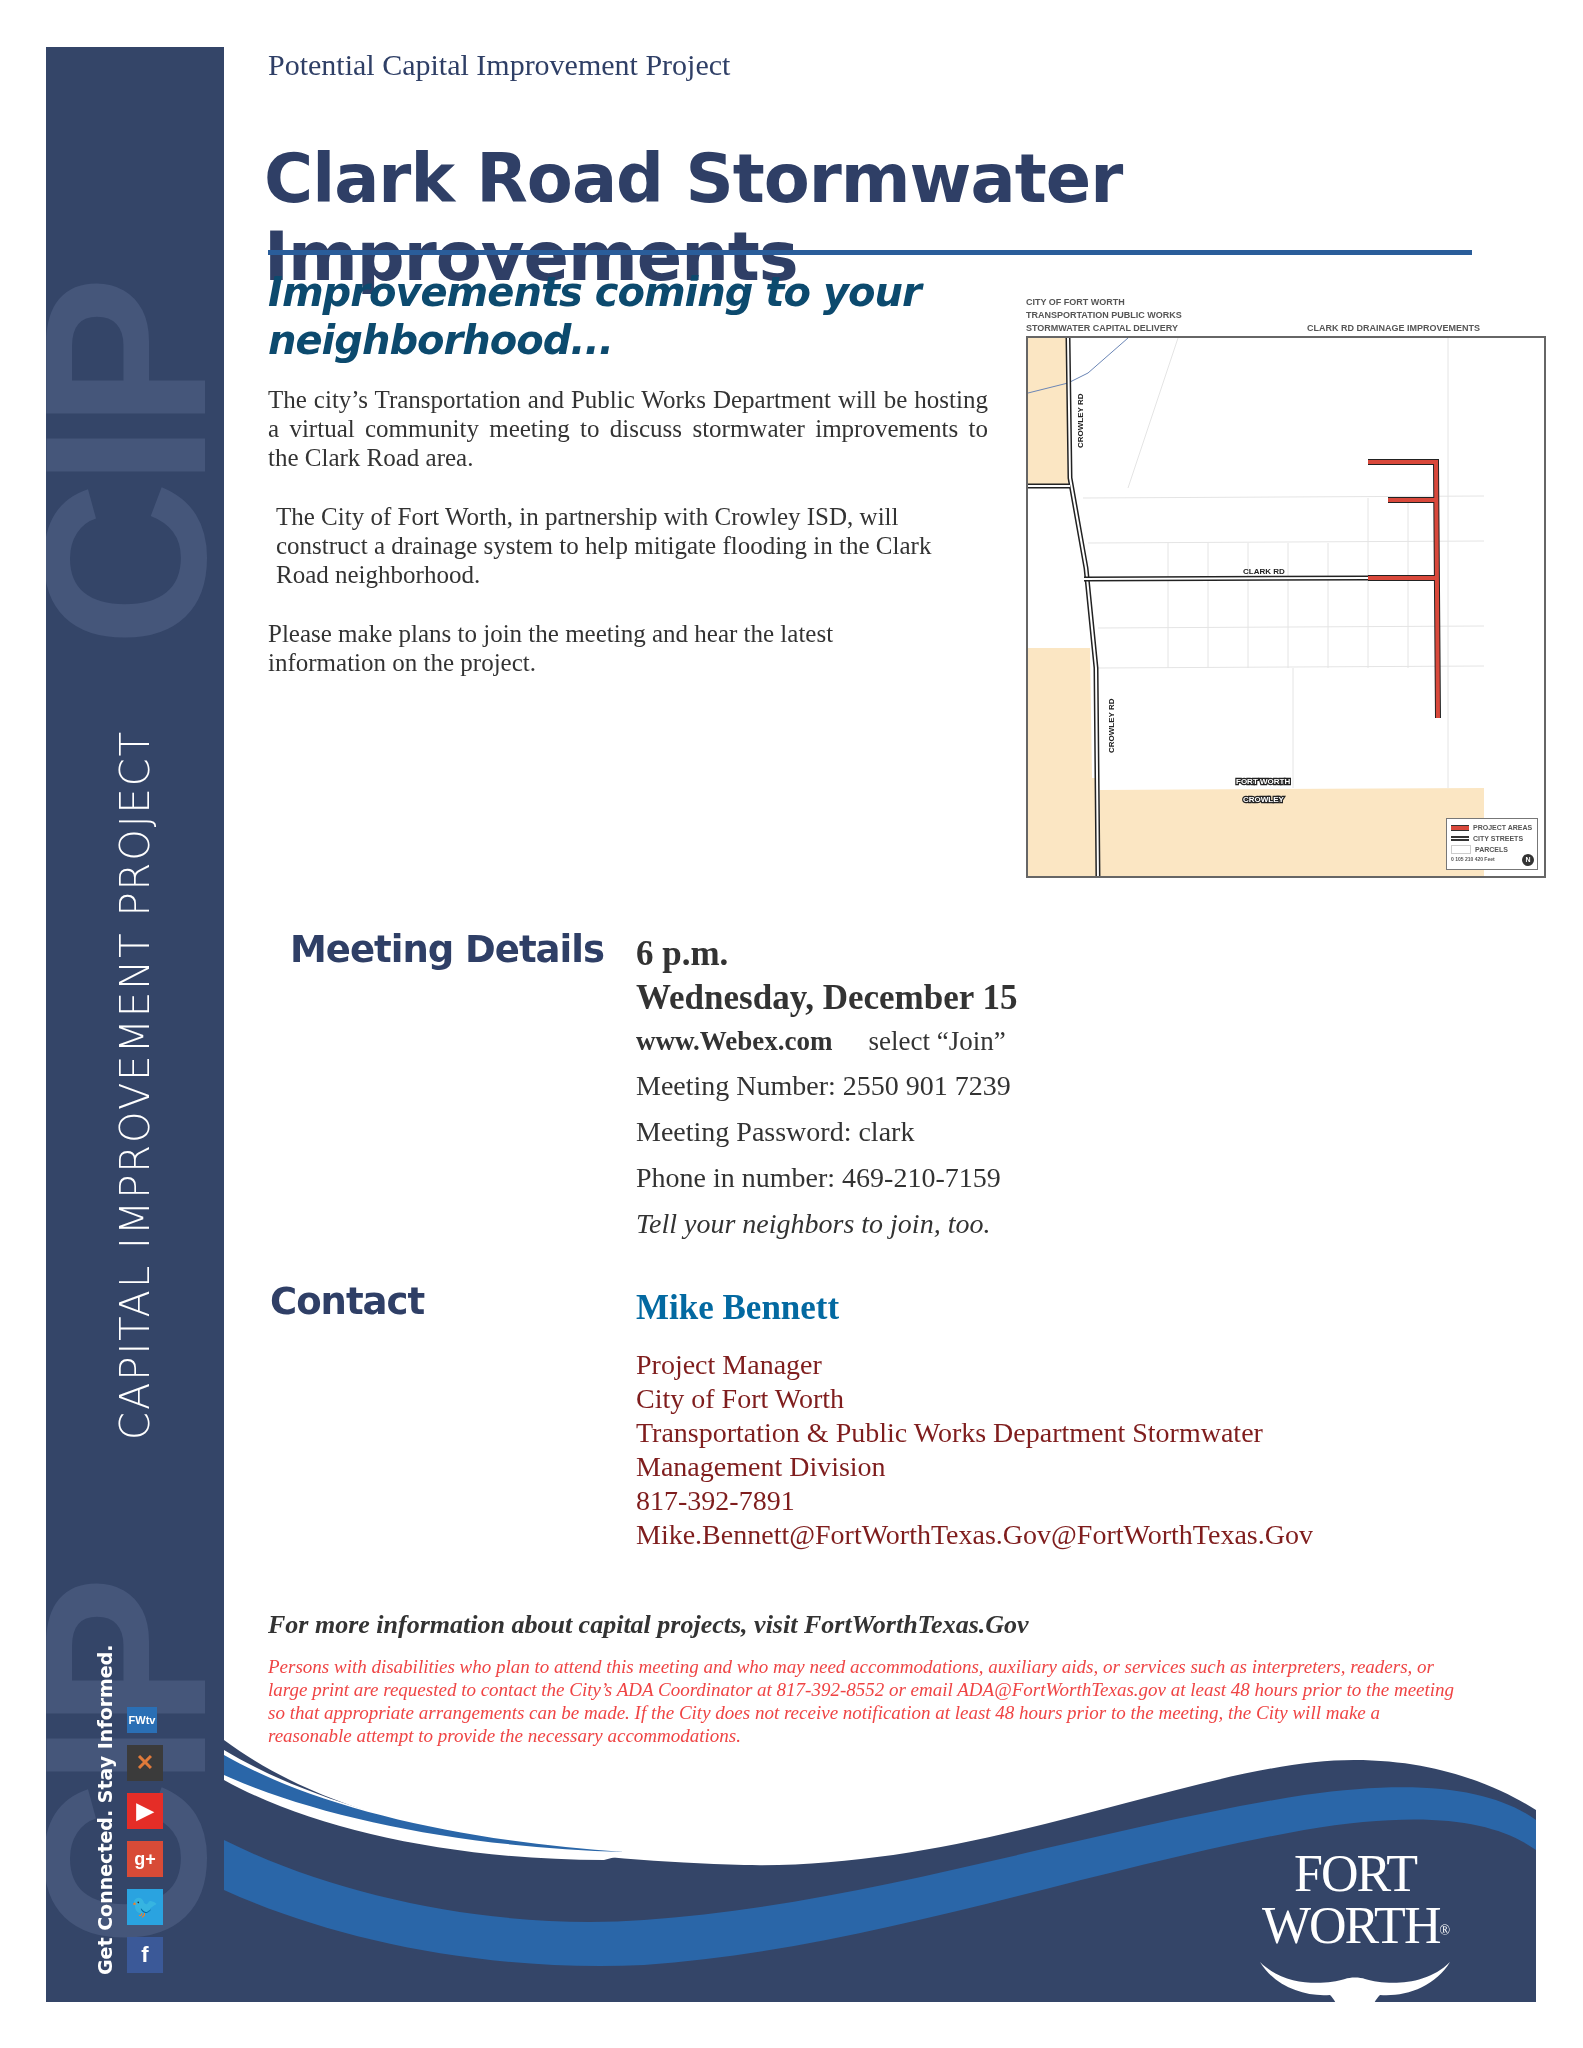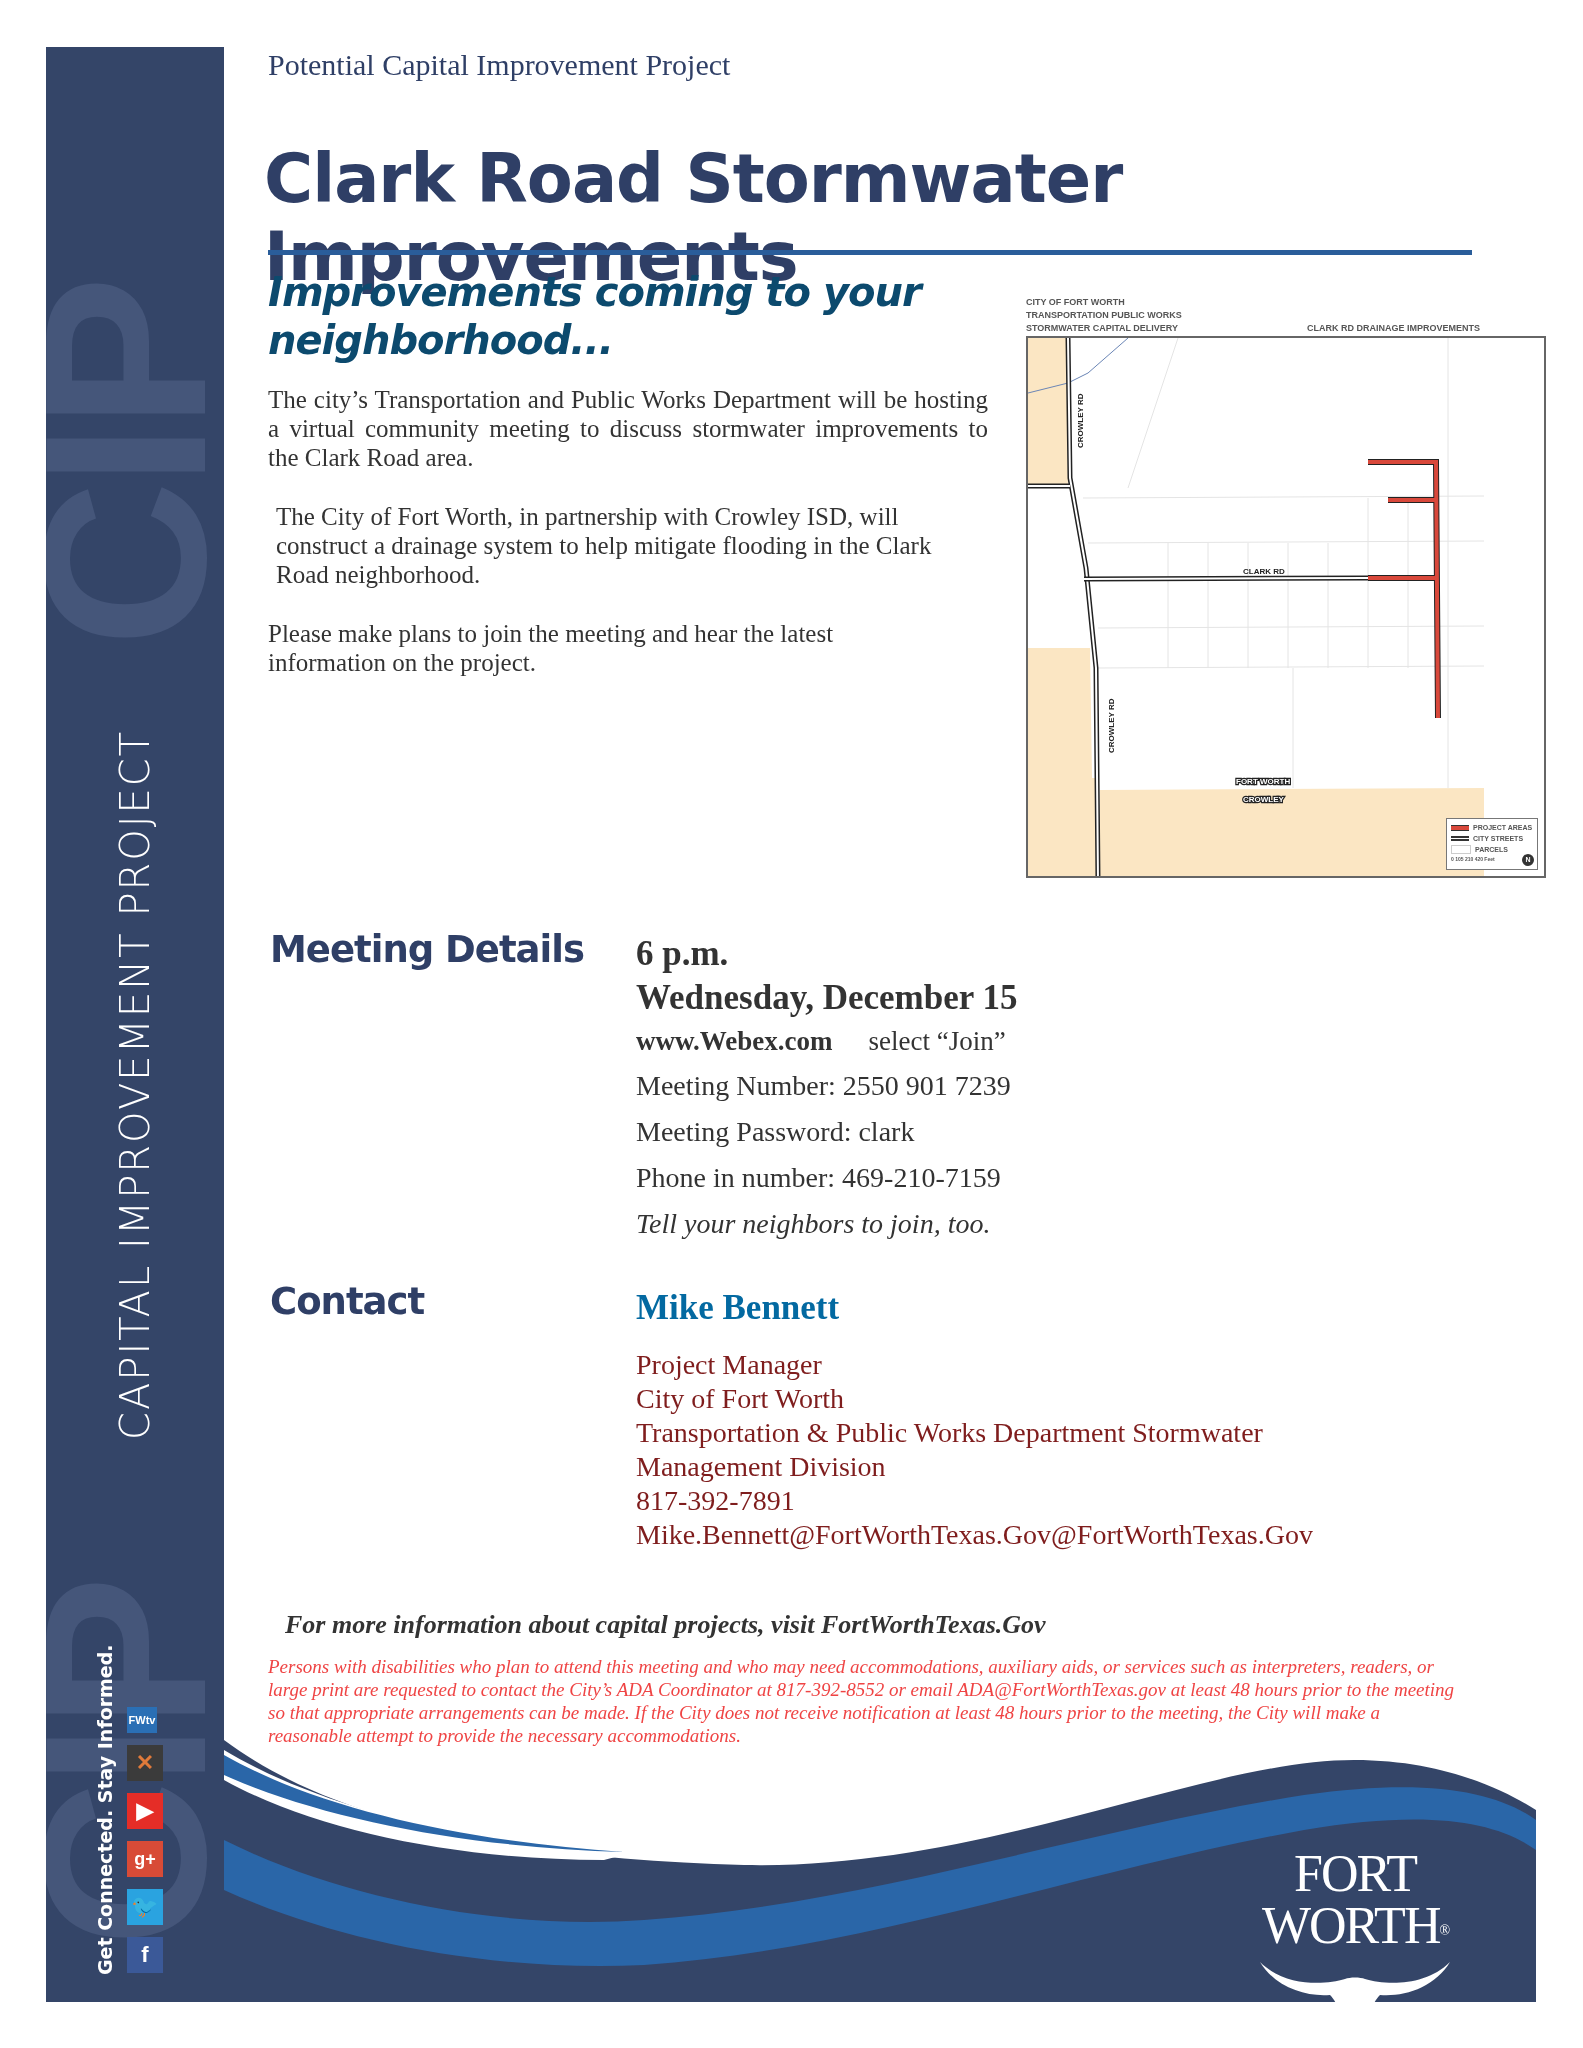--- a/index.html
+++ b/index.html
@@ -42,37 +42,37 @@
   .legend-row { display:flex; align-items:center; gap:4px; height:11px; }
   .legend-swatch { width:18px; height:4px; }
   .sw-proj { background:#d9483b; border-top:1px solid #333; border-bottom:1px solid #333; }
   .sw-street { border-top:2px solid #333; border-bottom:2px solid #333; height:1px; }
   .sw-parcel { border:1px solid #ccc; height:7px; }
   .legend-scale { font-size:5px; color:#555; margin-top:1px; }
   .north-arrow { position:absolute; right:3px; bottom:3px; width:12px; height:12px; border-radius:50%; background:#333; color:#fff; font-size:7px; text-align:center; line-height:12px; }
 
   
   .section-label { position:absolute; left:270px; font-family:"DejaVu Sans", sans-serif; font-weight:bold; font-size:37px; color:#2f3f66; letter-spacing:-1px; }
-  .lbl-meeting { top:928px; }
+  .lbl-meeting { top:928px;margin-left:20px; }
   .lbl-contact { top:1280px; }
   .detail { position:absolute; left:636px; font-family:"Liberation Serif", serif; color:#333; white-space:nowrap; }
   .d-time { top:934px; font-size:35px; font-weight:bold; }
   .d-date { top:978px; font-size:35px; font-weight:bold; }
   .d-web { top:1026px; font-size:27px; }
   .d-web .web-link { font-weight:bold; }
   .d-web .web-action { margin-left:36px; }
   .d-num { top:1070px; font-size:28px; }
   .d-pass { top:1116px; font-size:28px; }
   .d-phone { top:1162px; font-size:28px; }
   .d-tell { top:1208px; font-size:28px; font-style:italic; }
 
   .c-name { position:absolute; left:636px; top:1288px; font-family:"Liberation Serif", serif; font-weight:bold; font-size:35px; color:#0369a1; }
   .c-lines { position:absolute; left:636px; top:1348px; font-family:"Liberation Serif", serif; font-size:28px; line-height:34px; color:#7f1d1d; white-space:nowrap; }
 
-  .more-info { position:absolute; left:268px; top:1610px; font-family:"Liberation Serif", serif; font-style:italic; font-weight:bold; font-size:26px; color:#333;margin-left:17px; }
+  .more-info { position:absolute; left:268px; top:1610px; font-family:"Liberation Serif", serif; font-style:italic; font-weight:bold; font-size:26px; color:#333; }
   .ada { position:absolute; left:268px; top:1655px; width:1200px; font-family:Liberation Serif, serif; font-style:italic; font-size:19px; line-height:23px; color:#ef4444; }
 
   
   .footer { position:absolute; left:224px; top:1720px; width:1312px; height:282px; }
   .logo { position:absolute; left:1205px; top:1848px; width:300px; text-align:center; color:#fff; }
   .logo-text { font-family:"Liberation Serif", serif; font-size:52px; letter-spacing:-2px; line-height:52px; }
   .logo-text .reg { font-size:14px; vertical-align:middle; }
 </style>
 </head>
 <body>

